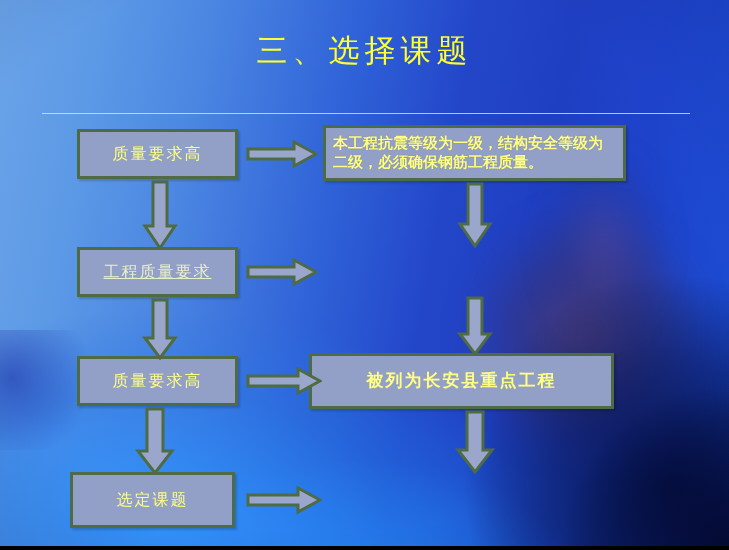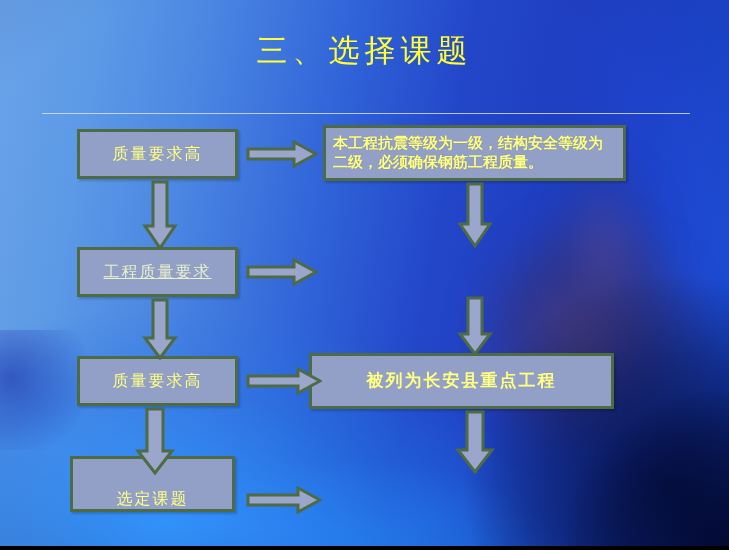--- a/index.html
+++ b/index.html
@@ -191,21 +191,21 @@
   <div class="node center bold" style="left:309px; top:353px; width:305px; height:56px;">
     <span class="txt">被列为长安县重点工程</span>
   </div>
 
   <div class="arrow-right" style="left:246px; top:367px;">
     <svg width="76" height="28" viewBox="0 0 76 28">
       <polygon class="ap" points="2,9 52,9 52,2 74,14 52,26 52,19 2,19"></polygon>
     </svg>
   </div>
 
-  <div class="node center serif" style="left:70px; top:456px; width:165px; height:56px;align-items:flex-end;">
+  <div class="node center serif" style="left:70px; top:472px; width:165px; height:56px;">
     <span class="txt">选定课题</span>
   </div>
 
 
   <div class="arrow-right" style="left:246px; top:486px;">
     <svg width="76" height="28" viewBox="0 0 76 28">
       <polygon class="ap" points="2,9 52,9 52,2 74,14 52,26 52,19 2,19"></polygon>
     </svg>
   </div>
 

